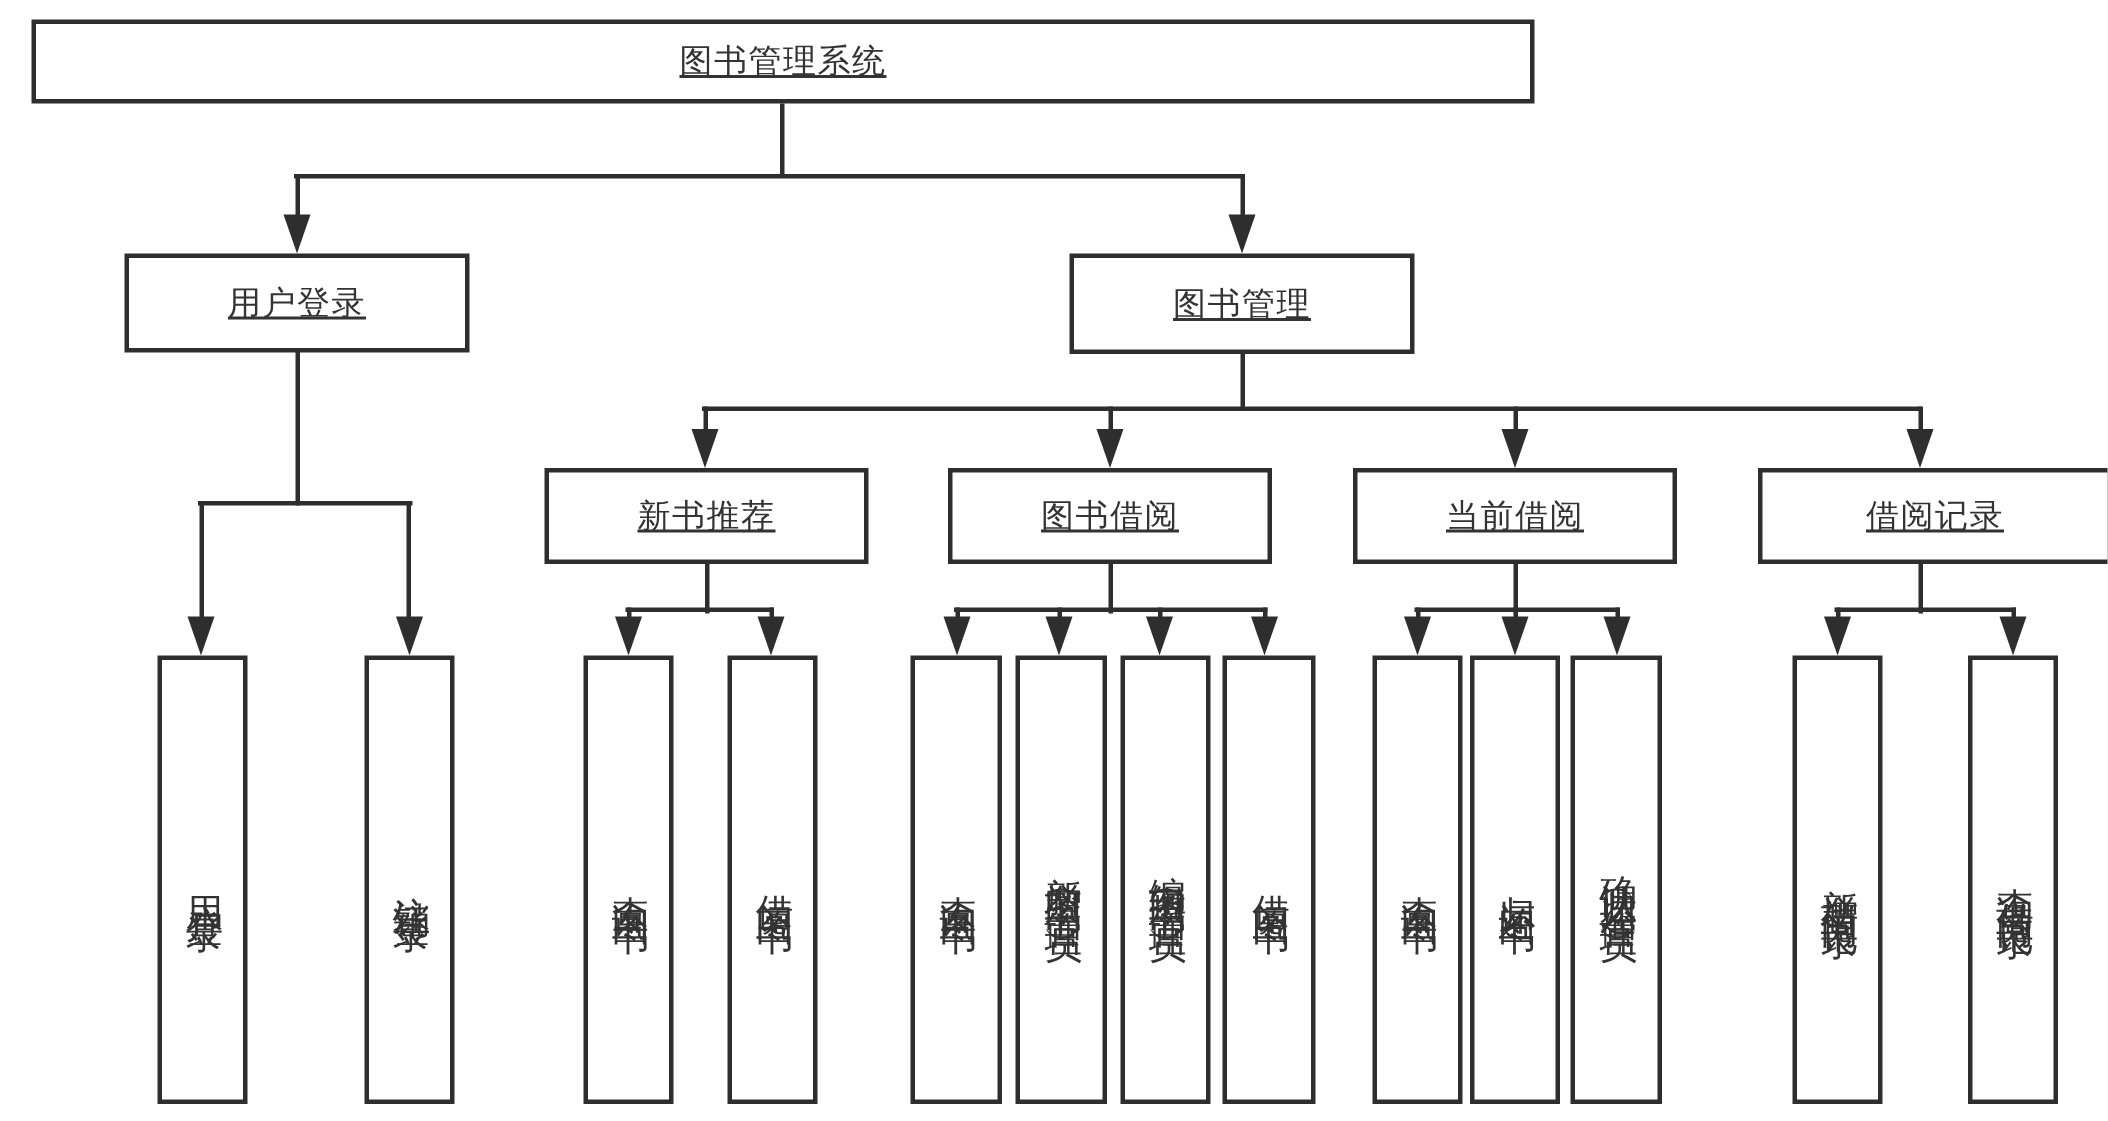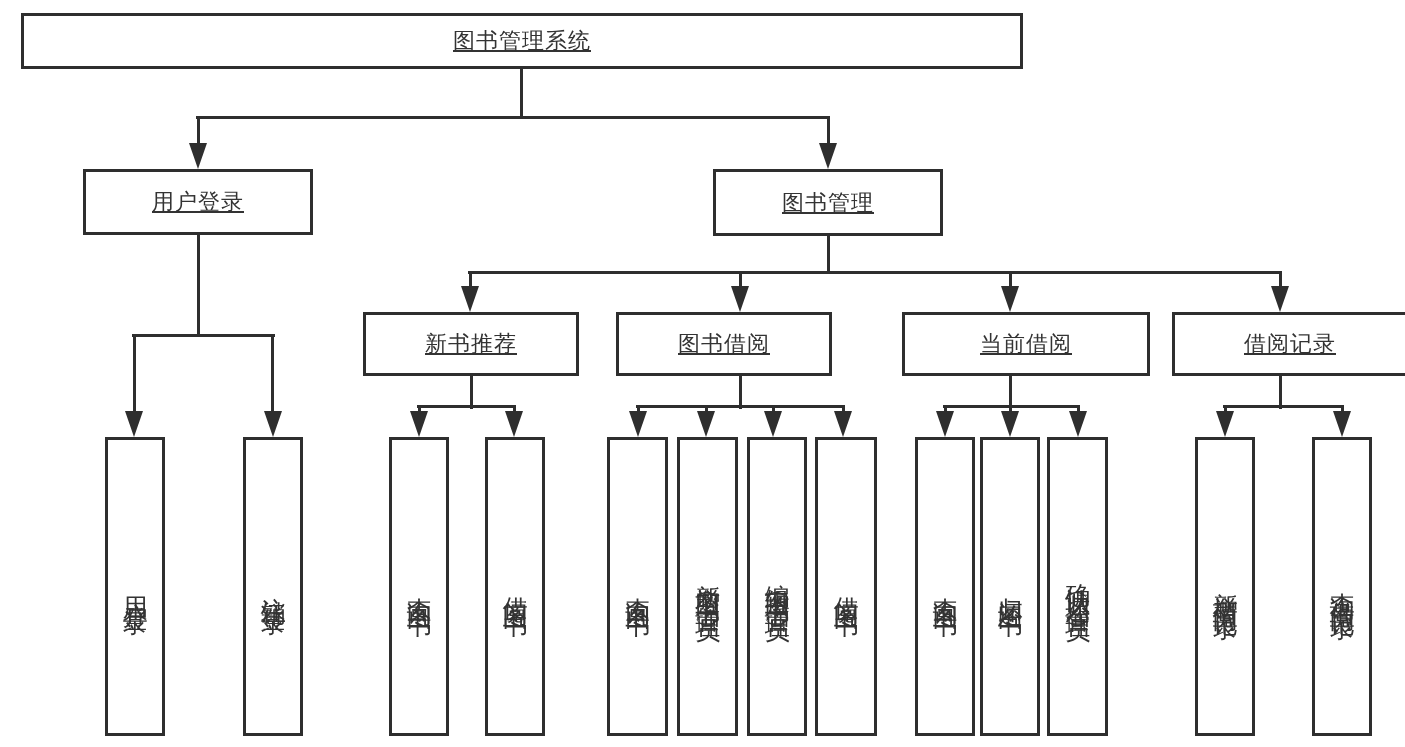--- a/index.html
+++ b/index.html
@@ -84,24 +84,24 @@
   <div class="vline" style="left:739px;top:271px;height:17px"></div>
   <div class="arrow" style="left:731px;top:286px"></div>
   <div class="vline" style="left:1009px;top:271px;height:17px"></div>
   <div class="arrow" style="left:1001px;top:286px"></div>
   <div class="vline" style="left:1279px;top:271px;height:17px"></div>
   <div class="arrow" style="left:1271px;top:286px"></div>
 
   <div class="box" style="left:363px;top:312px;width:216px;height:64px">
     <span>新书推荐</span>
   </div>
-  <div class="box" style="left:616px;top:312px;width:216px;height:64px">
+  <div class="box" style="left:632px;top:312px;width:216px;height:64px">
     <span>图书借阅</span>
   </div>
-  <div class="box" style="left:902px;top:312px;width:248px;height:64px">
+  <div class="box" style="left:902px;top:312px;width:216px;height:64px">
     <span>当前借阅</span>
   </div>
   <div class="box" style="left:1172px;top:312px;width:236px;height:64px">
     <span>借阅记录</span>
   </div>
 
   <div class="vline" style="left:470px;top:374px;height:35px"></div>
   <div class="hline" style="left:417px;top:405px;width:99px"></div>
   <div class="vline" style="left:418px;top:405px;height:10px"></div>
   <div class="arrow" style="left:410px;top:411px"></div>

